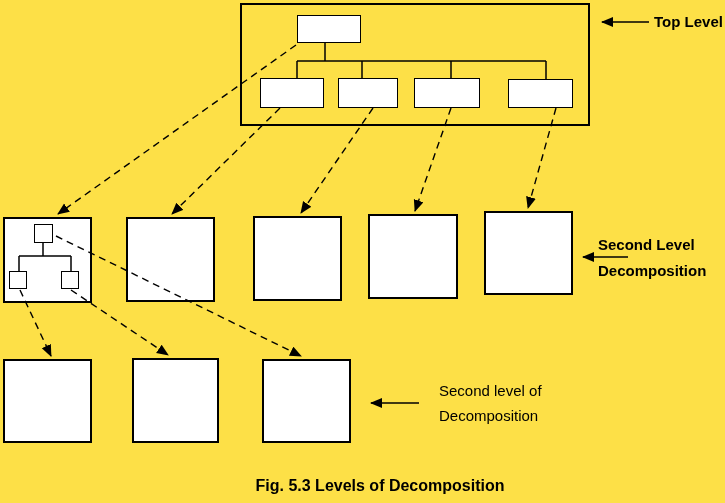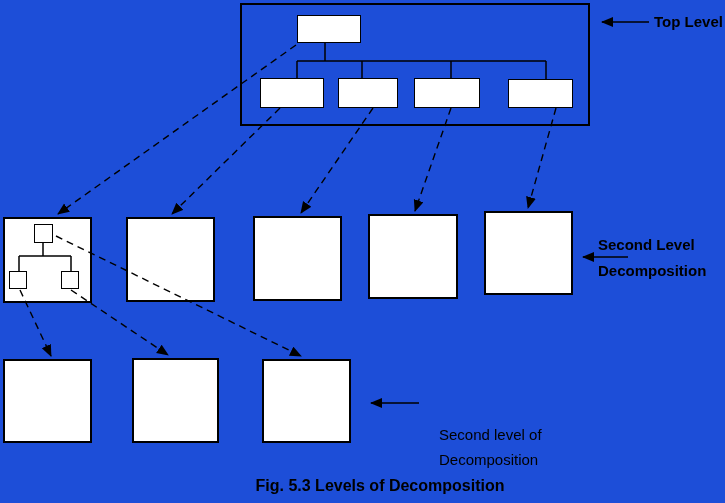--- a/index.html
+++ b/index.html
@@ -1,19 +1,19 @@
 <!DOCTYPE html>
 <html><head>
 <meta charset="utf-8">
 <style>
   html,body { margin:0; padding:0; background:#ffffff; }
   .stage {
     position:relative;
     width:725px; height:503px;
-    background:#1d4ed8;
+    background:#fde047;
     font-family:"Liberation Sans", sans-serif;
     color:#000000;
     overflow:hidden;
   }
   .box {
     position:absolute;
     border:2px solid #000000;
     background:#ffffff;
     box-sizing:border-box;
   }
@@ -106,20 +106,20 @@
 
   <div class="label bold" style="left:654px; top:9px;">
     <span>Top Level</span>
   </div>
 
   <div class="label bold" style="left:598px; top:232px; line-height:26px;">
     <div>Second Level</div>
     <div>Decomposition</div>
   </div>
 
-  <div class="label" style="left:439px; top:378px;margin-top:44px;">
+  <div class="label" style="left:439px; top:378px;">
     <div>Second level of</div>
     <div>Decomposition</div>
   </div>
 
   <div class="caption">Fig. 5.3 Levels of Decomposition</div>
 
 </div>
 
 </body></html>

